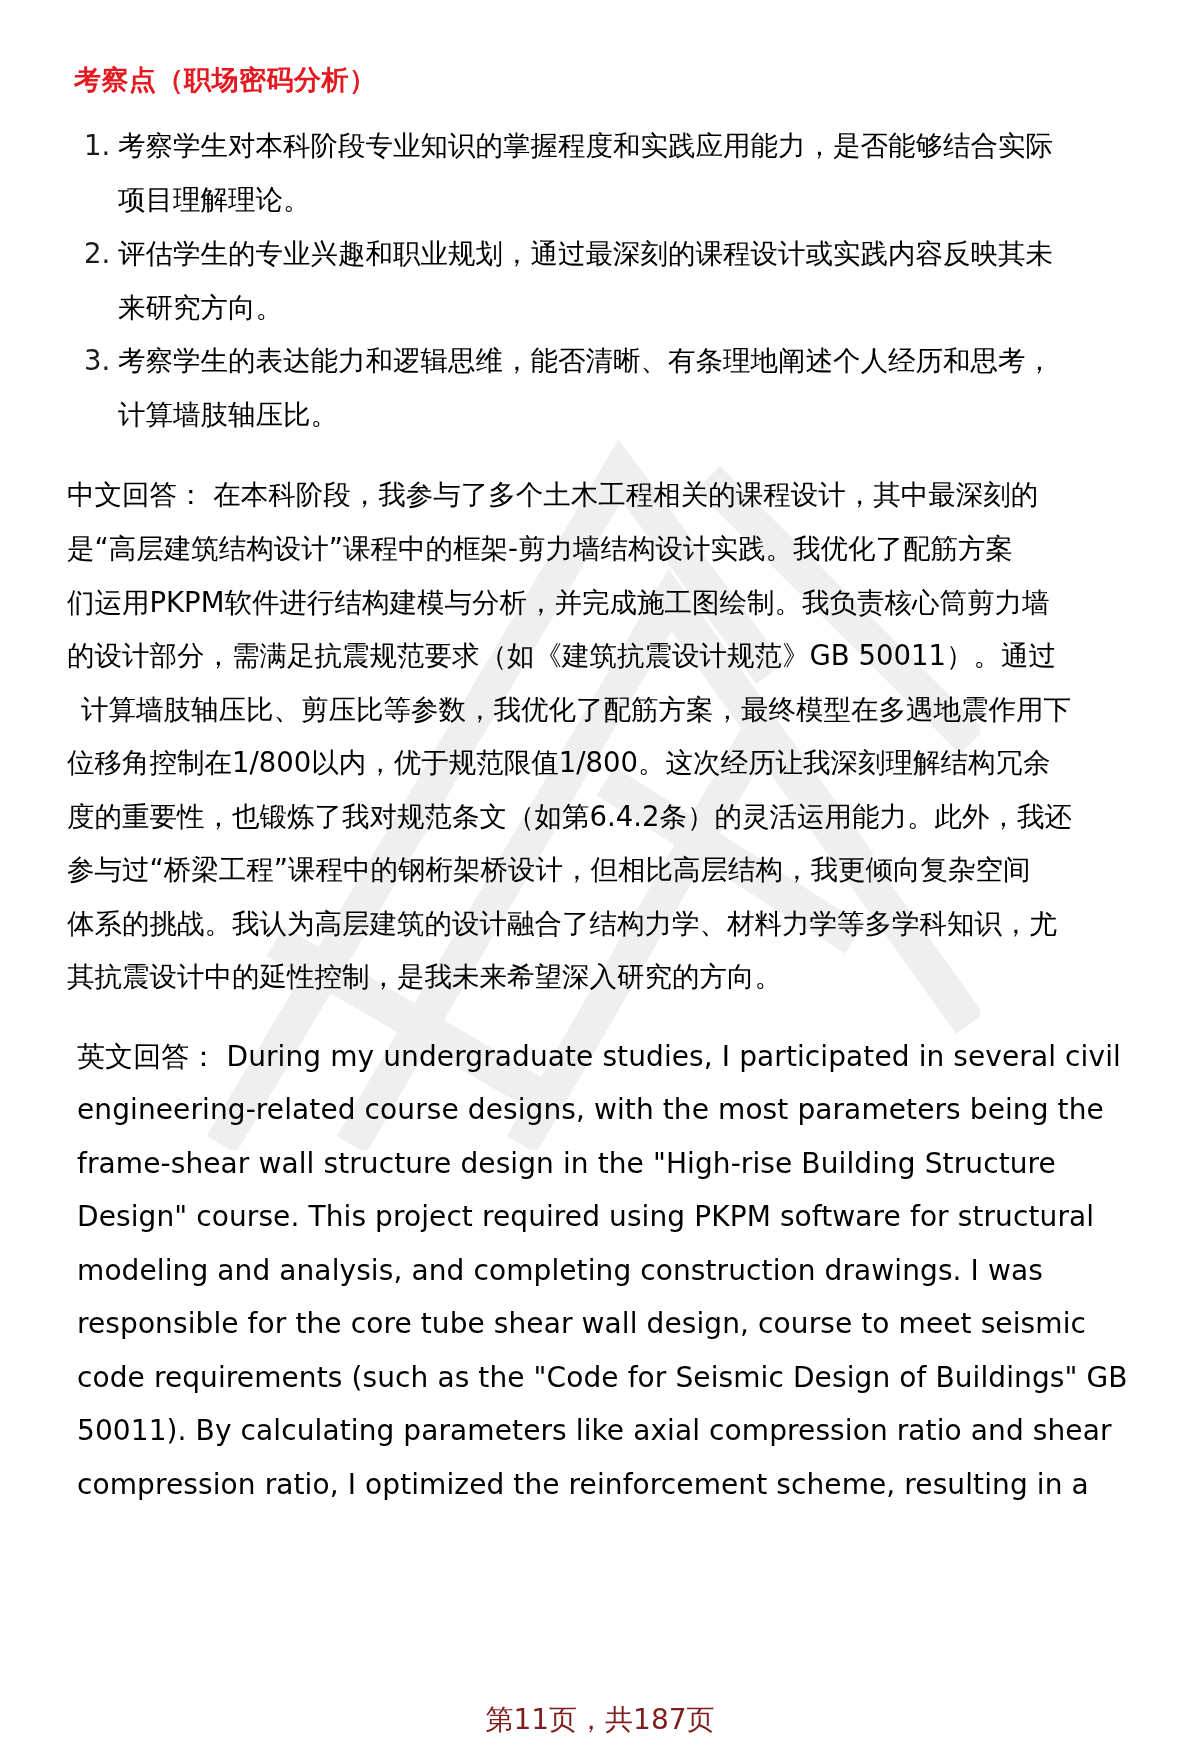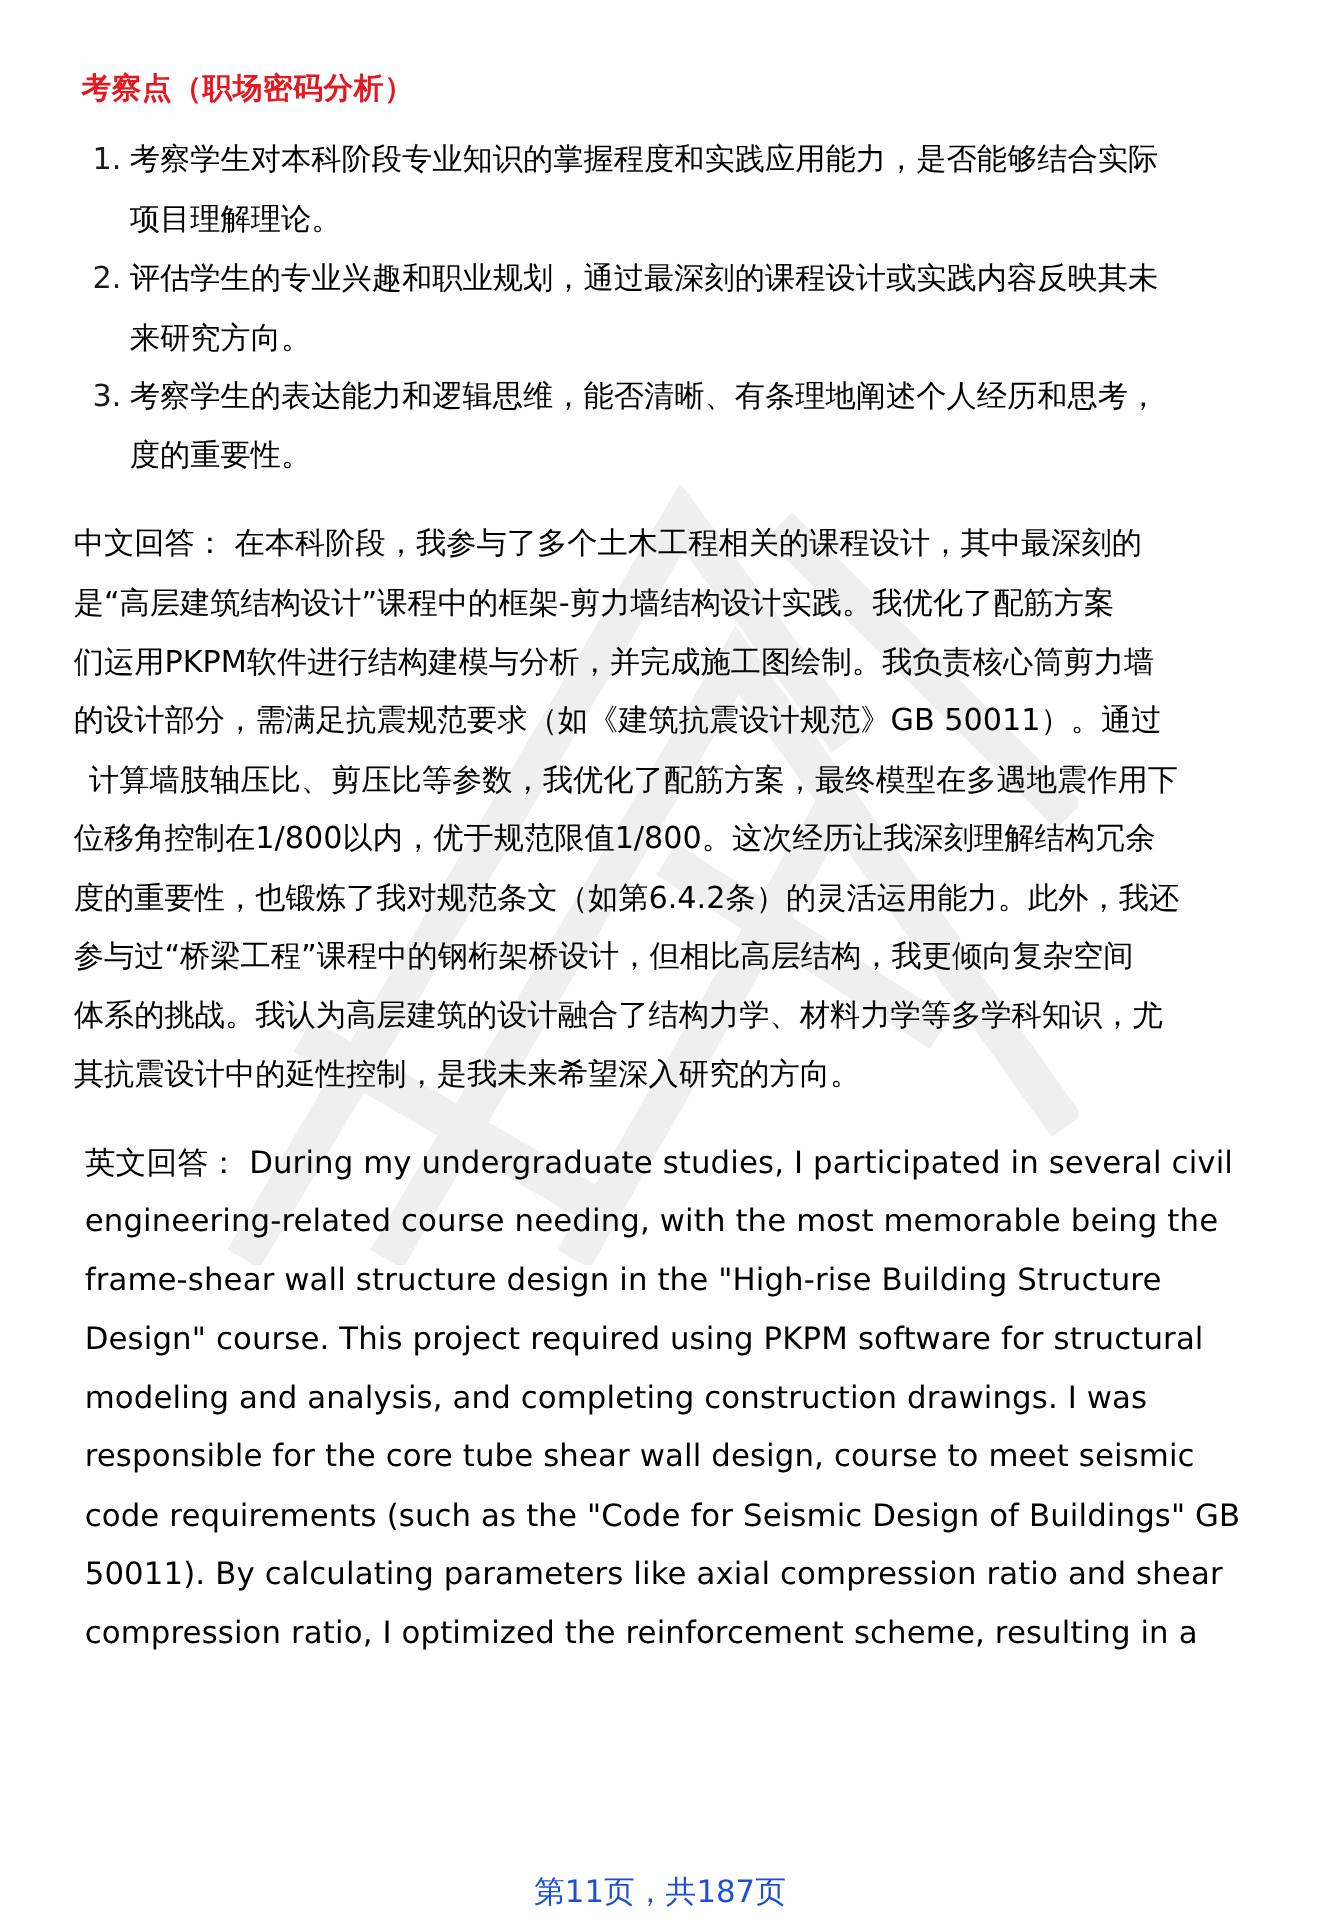--- a/index.html
+++ b/index.html
@@ -61,21 +61,21 @@
       margin-left: 10px;
     }
     .footer {
       position: absolute;
       left: 0;
       width: 1200px;
       top: 1702px;
       text-align: center;
       font-size: 28px;
       line-height: 36px;
-      color: #1d4ed8;
+      color: #7f1d1d;
       white-space: nowrap;
     }
   </style>
 </head>
 <body>
 
 <svg class="watermark" viewBox="0 0 780 720" xmlns="http://www.w3.org/2000/svg">
   <g fill="none" stroke="#efefef" stroke-width="34" stroke-linecap="square">
     <polyline points="30,700 420,40 560,230"></polyline>
     <polyline points="160,700 470,170 650,420"></polyline>
@@ -94,39 +94,39 @@
     <span class="num" style="left:84px; top:127px;">1.</span>
     <span class="line" style="left:118px; top:127px;">考察学生对本科阶段专业知识的掌握程度和实践应用能力，是否能够结合实际</span>
     <span class="line" style="left:118px; top:181px;">项目理解理论。</span>
 
     <span class="num" style="left:84px; top:235px;">2.</span>
     <span class="line" style="left:118px; top:235px;">评估学生的专业兴趣和职业规划，通过最深刻的课程设计或实践内容反映其未</span>
     <span class="line" style="left:118px; top:289px;">来研究方向。</span>
 
     <span class="num" style="left:84px; top:342px;">3.</span>
     <span class="line" style="left:118px; top:342px;">考察学生的表达能力和逻辑思维，能否清晰、有条理地阐述个人经历和思考，</span>
-    <span class="line" style="left:118px; top:396px;">度的重要性。</span>
+    <span class="line" style="left:118px; top:396px;">计算墙肢轴压比。</span>
   </div>
 
   <div>
     <span class="line" style="left:67px; top:476px;">中文回答：  在本科阶段，我参与了多个土木工程相关的课程设计，其中最深刻的</span>
     <span class="line" style="left:67px; top:530px;">是“高层建筑结构设计”课程中的框架-剪力墙结构设计实践。我优化了配筋方案</span>
     <span class="line" style="left:67px; top:584px;">们运用PKPM软件进行结构建模与分析，并完成施工图绘制。我负责核心筒剪力墙</span>
     <span class="line" style="left:67px; top:637px;">的设计部分，需满足抗震规范要求（如《建筑抗震设计规范》GB 50011）。通过</span>
     <span class="line" style="left:67px; top:691px;margin-left:14px;">计算墙肢轴压比、剪压比等参数，我优化了配筋方案，最终模型在多遇地震作用下</span>
     <span class="line" style="left:67px; top:744px;">位移角控制在1/800以内，优于规范限值1/800。这次经历让我深刻理解结构冗余</span>
     <span class="line" style="left:67px; top:798px;">度的重要性，也锻炼了我对规范条文（如第6.4.2条）的灵活运用能力。此外，我还</span>
     <span class="line" style="left:67px; top:851px;">参与过“桥梁工程”课程中的钢桁架桥设计，但相比高层结构，我更倾向复杂空间</span>
     <span class="line" style="left:67px; top:905px;">体系的挑战。我认为高层建筑的设计融合了结构力学、材料力学等多学科知识，尤</span>
     <span class="line" style="left:67px; top:958px;">其抗震设计中的延性控制，是我未来希望深入研究的方向。</span>
   </div>
 
   <div>
     <span class="line en" style="left:67px; top:1039px;">英文回答：  During my undergraduate studies, I participated in several civil</span>
-    <span class="line en" style="left:67px; top:1092px;">engineering-related course needing, with the most memorable being the</span>
+    <span class="line en" style="left:67px; top:1092px;">engineering-related course designs, with the most parameters being the</span>
     <span class="line en" style="left:67px; top:1146px;">frame-shear wall structure design in the "High-rise Building Structure</span>
     <span class="line en" style="left:67px; top:1199px;">Design" course. This project required using PKPM software for structural</span>
     <span class="line en" style="left:67px; top:1253px;text-align:center;">modeling and analysis, and completing construction drawings. I was</span>
     <span class="line en" style="left:67px; top:1306px;">responsible for the core tube shear wall design, course to meet seismic</span>
     <span class="line en" style="left:67px; top:1360px;">code requirements (such as the "Code for Seismic Design of Buildings" GB</span>
     <span class="line en" style="left:67px; top:1413px;">50011). By calculating parameters like axial compression ratio and shear</span>
     <span class="line en" style="left:67px; top:1467px;">compression ratio, I optimized the reinforcement scheme, resulting in a</span>
   </div>
 
   <div class="footer">第11页，共187页</div>

